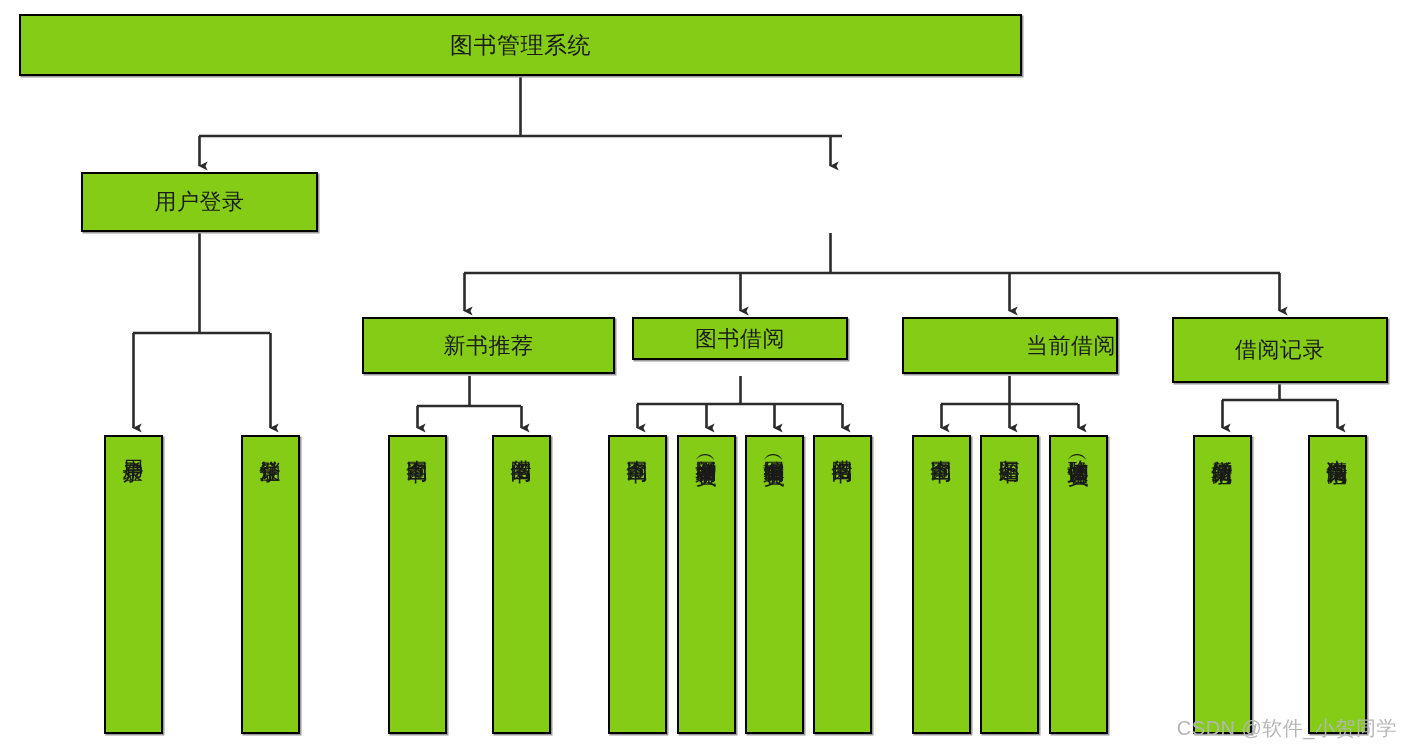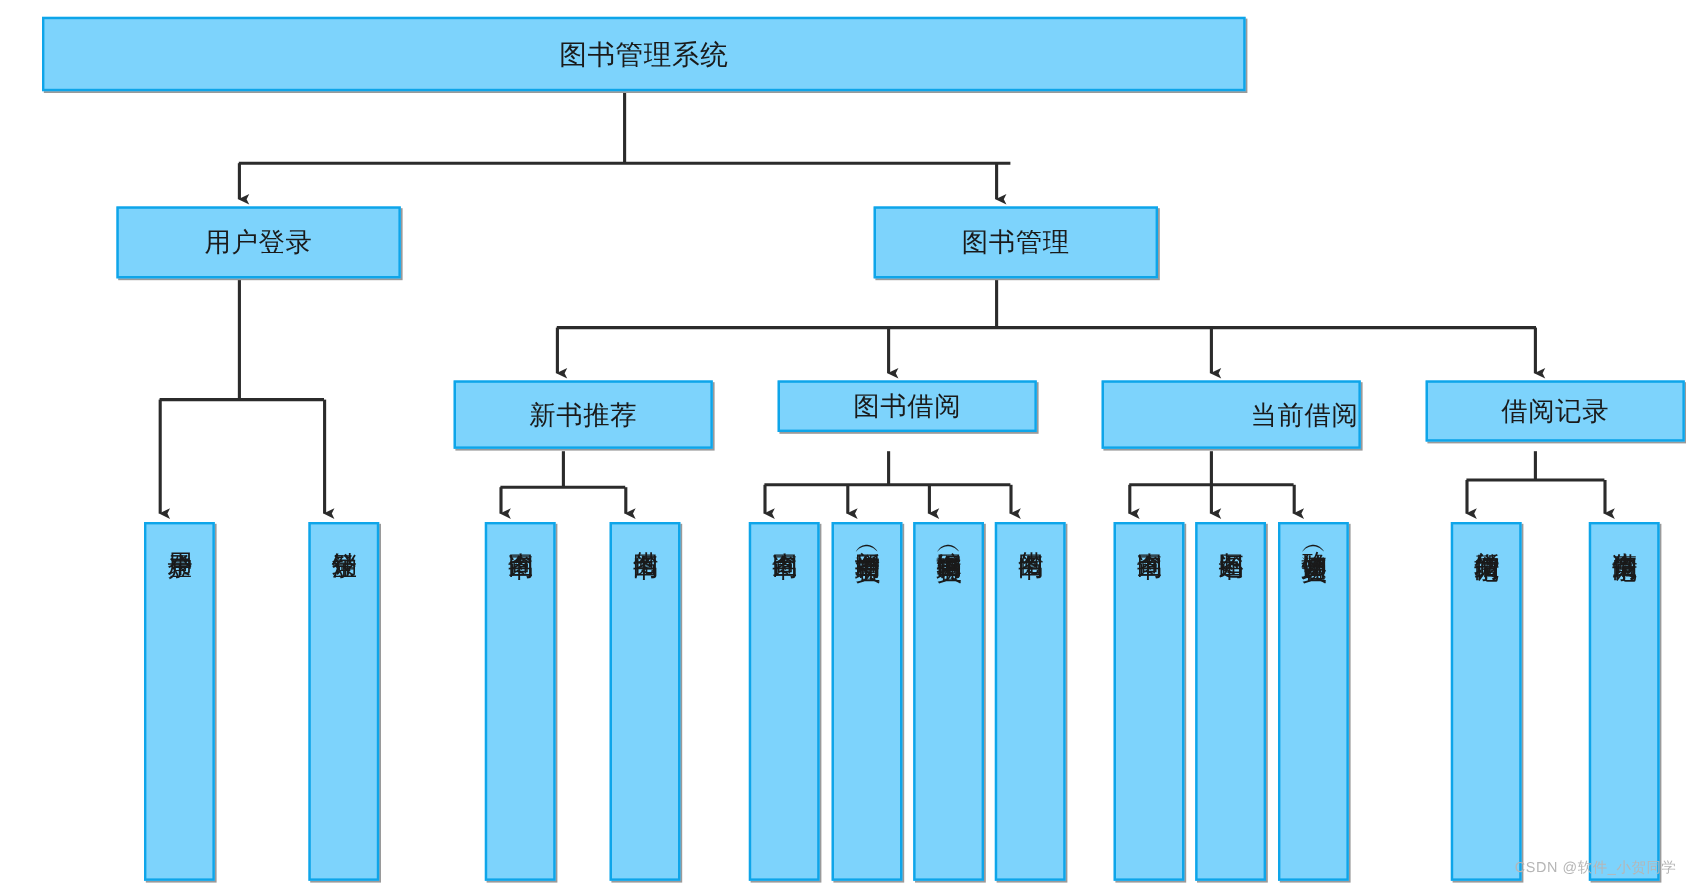--- a/index.html
+++ b/index.html
@@ -19,28 +19,27 @@
     position: absolute;
     left: 0;
     top: 0;
     width: 1405px;
     height: 747px;
     pointer-events: none;
   }
   .node {
     position: absolute;
     box-sizing: border-box;
-    background: #7dd3fc;
-    border: 2px solid #0ea5e9;
+    background: #84cc16;
+    border: 2px solid #000000;
     box-shadow: 1.5px 1.5px 0 0 #9a9a9a;
     display: flex;
     align-items: center;
     justify-content: center;
     z-index: 2;
-    margin-left: 16px;
   }
   .node .label {
     color: #1a1a1a;
     letter-spacing: 0.5px;
     white-space: nowrap;
     line-height: 1.05;
   }
   
   .node.horiz .label {
     font-size: 22px;
@@ -59,22 +58,22 @@
     text-orientation: upright;
     font-size: 21px;
     letter-spacing: 1px;
     line-height: 1;
     white-space: nowrap;
     text-align: center;
   }
   #watermark {
     position: absolute;
     right: 8px;
-    bottom: 15px;
-    font-size: 12px;
+    bottom: 5px;
+    font-size: 20px;
     color: #b6b6b6;
     letter-spacing: 0.5px;
     z-index: 3;
     white-space: nowrap;
     font-family: "Liberation Sans", "DejaVu Sans", sans-serif;
   }
 </style>
 </head>
 <body>
 
@@ -132,37 +131,34 @@
   </svg>
 
   <div class="node horiz root" style="left:19px; top:14px; width:1003px; height:62px;">
     <span class="label">图书管理系统</span>
   </div>
 
   <div class="node horiz" style="left:81px; top:172px; width:237px; height:60px;">
     <span class="label">用户登录</span>
   </div>
 
-  <div class="node horiz" style="left:712px; top:172px; width:237px; height:60px;">
-    <span class="label">图书管理</span>
-  </div>
-
-  <div class="node horiz" style="left:362px; top:317px; width:216px; height:57px;">
+
+  <div class="node horiz" style="left:362px; top:317px; width:253px; height:57px;">
     <span class="label">新书推荐</span>
   </div>
 
   <div class="node horiz" style="left:632px; top:317px; width:216px; height:43px;">
     <span class="label">图书借阅</span>
   </div>
 
   <div class="node horiz" style="left:902px; top:317px; width:216px; height:57px;justify-content:flex-end;">
     <span class="label">当前借阅</span>
   </div>
 
-  <div class="node horiz" style="left:1172px; top:317px; width:216px; height:51px;">
+  <div class="node horiz" style="left:1172px; top:317px; width:216px; height:66px;">
     <span class="label">借阅记录</span>
   </div>
 
   <div class="node vert" style="left:104px; top:435px; width:59px; height:299px;">
     <span class="label">用户登录</span>
   </div>
 
   <div class="node vert" style="left:241px; top:435px; width:59px; height:299px;">
     <span class="label">注销登录</span>
   </div>

